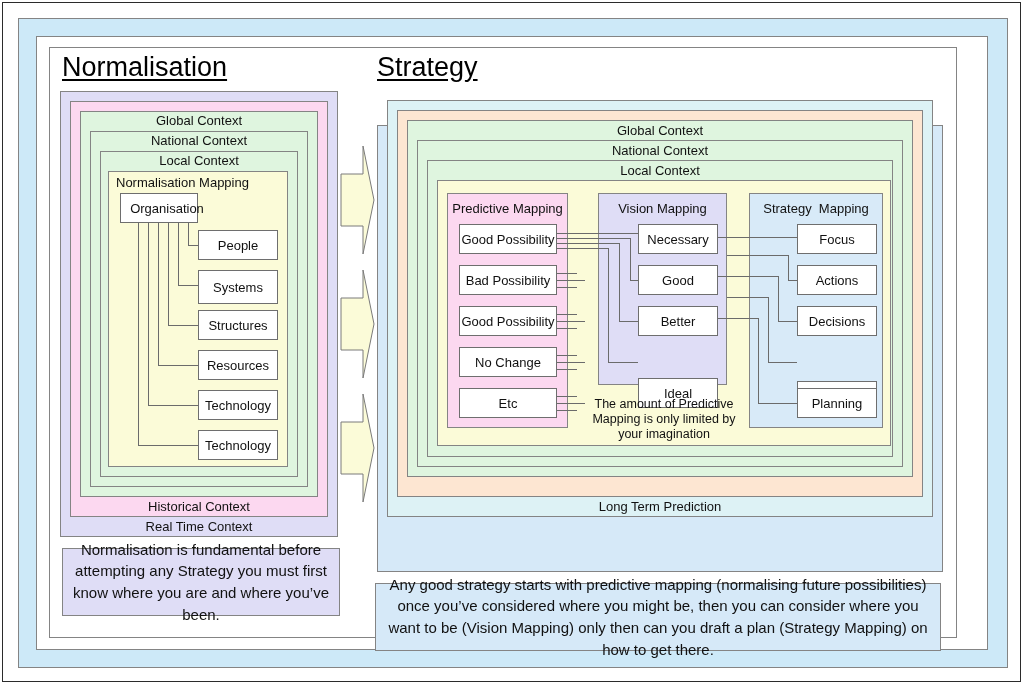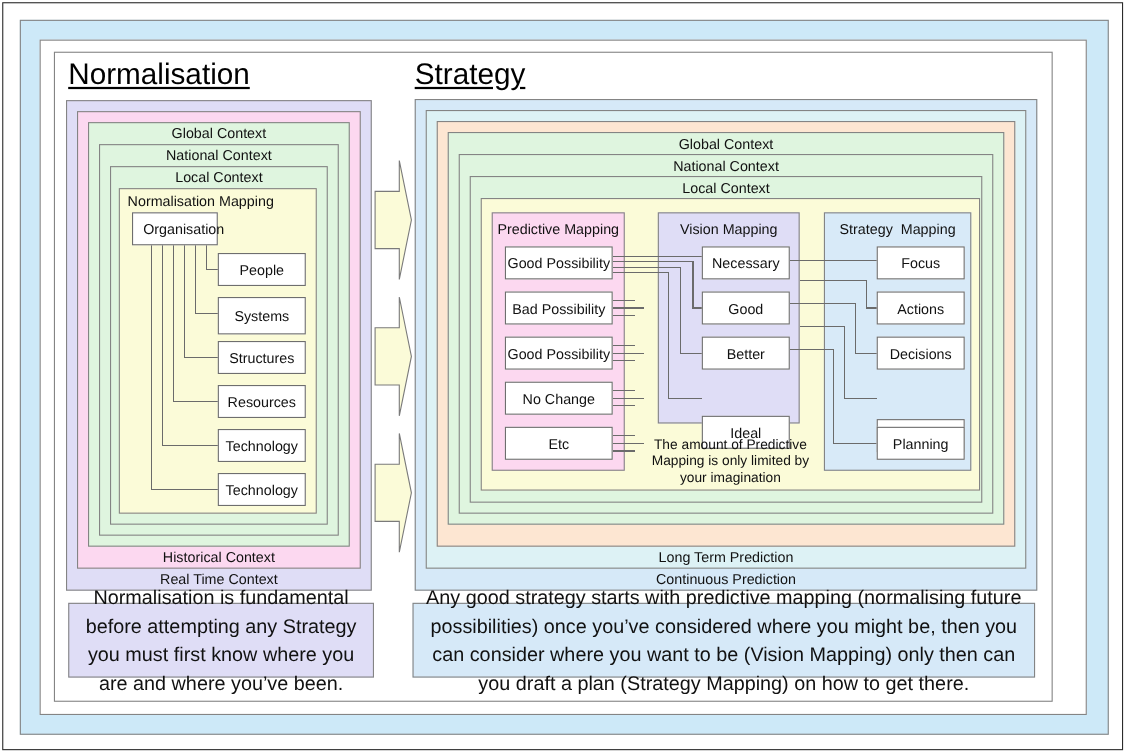--- a/index.html
+++ b/index.html
@@ -6,28 +6,28 @@
   #stage{position:relative;width:1024px;height:686px;background:#fff;overflow:hidden;}
   .abs{position:absolute;box-sizing:border-box;}
   .rect{position:absolute;box-sizing:border-box;border:1px solid #848484;}
   .lbl{position:absolute;box-sizing:border-box;font-size:13px;color:#111;text-align:center;white-space:nowrap;line-height:14px;}
   .lbl.left{text-align:left;}
   .wbox{position:absolute;box-sizing:border-box;background:#fff;border:1px solid #6e6e6e;
         display:flex;align-items:center;justify-content:center;font-size:13px;color:#111;
         text-align:center;line-height:13px;}
   .title{position:absolute;font-size:27px;color:#000;text-decoration:underline;text-underline-offset:3px;white-space:nowrap;}
   .note{position:absolute;box-sizing:border-box;border:1px solid #848484;display:flex;align-items:center;justify-content:center;
-        text-align:center;font-size:18px;line-height:1.45;color:#111;padding:3px 8px;}
+        text-align:center;font-size:15px;line-height:1.45;color:#111;padding:3px 8px;}
   .freenote{position:absolute;box-sizing:border-box;text-align:center;font-size:12.5px;line-height:15px;color:#111;}
   .pre{white-space:pre;}
   svg{position:absolute;left:0;top:0;pointer-events:none;}
   
   .c-frame{background:#cde9f8;} .c-lav{background:#dfddf6;} .c-pink{background:#fcd8f0;}
   .c-green{background:#dff5df;} .c-yellow{background:#fbfbd8;} .c-peach{background:#fde6d2;}
-  .c-cyan{background:#ddf2f5;} .c-blue{background:#d6e9f8;} .c-bluebox{background:#d8eaf8;}
+  .c-cyan{background:#ddf2f5;} .c-blue{background:#d6e9f8;margin-top:35px;} .c-bluebox{background:#d8eaf8;}
   .c-white{background:#ffffff;}
 </style>
 </head>
 <body>
 
 <div id="stage">
 
   <div class="abs" style="left:2px;top:2px;width:1019px;height:680px;border:1px solid #2b2b2b;"></div>
 
   <div class="rect c-frame" style="left:18px;top:18px;width:990px;height:650px;"></div>
@@ -118,21 +118,20 @@
   <div class="wbox" style="left:198px;top:270px;width:80px;height:34px;">Systems</div>
   <div class="wbox" style="left:198px;top:310px;width:80px;height:30px;">Structures</div>
   <div class="wbox" style="left:198px;top:350px;width:80px;height:30px;">Resources</div>
   <div class="wbox" style="left:198px;top:390px;width:80px;height:30px;">Technology</div>
   <div class="wbox" style="left:198px;top:430px;width:80px;height:30px;">Technology</div>
 
   <div class="lbl" style="left:407px;top:124px;width:506px;">Global Context</div>
   <div class="lbl" style="left:417px;top:144px;width:486px;">National Context</div>
   <div class="lbl" style="left:427px;top:164px;width:466px;">Local Context</div>
   <div class="lbl" style="left:387px;top:500px;width:546px;">Long Term Prediction</div>
-  <div class="lbl" style="left:377px;top:520px;width:566px;">Continuous Prediction</div>
 
   <div class="lbl" style="left:447px;top:202px;width:121px;">Predictive Mapping</div>
   <div class="lbl" style="left:598px;top:202px;width:129px;">Vision Mapping</div>
   <div class="lbl pre" style="left:749px;top:202px;width:134px;">Strategy  Mapping</div>
 
   <div class="wbox" style="left:459px;top:224px;width:98px;height:30px;">Good Possibility</div>
   <div class="wbox" style="left:459px;top:265px;width:98px;height:30px;">Bad Possibility</div>
   <div class="wbox" style="left:459px;top:306px;width:98px;height:30px;">Good Possibility</div>
   <div class="wbox" style="left:459px;top:347px;width:98px;height:30px;">No Change</div>
   <div class="wbox" style="left:459px;top:388px;width:98px;height:30px;">Etc</div>

